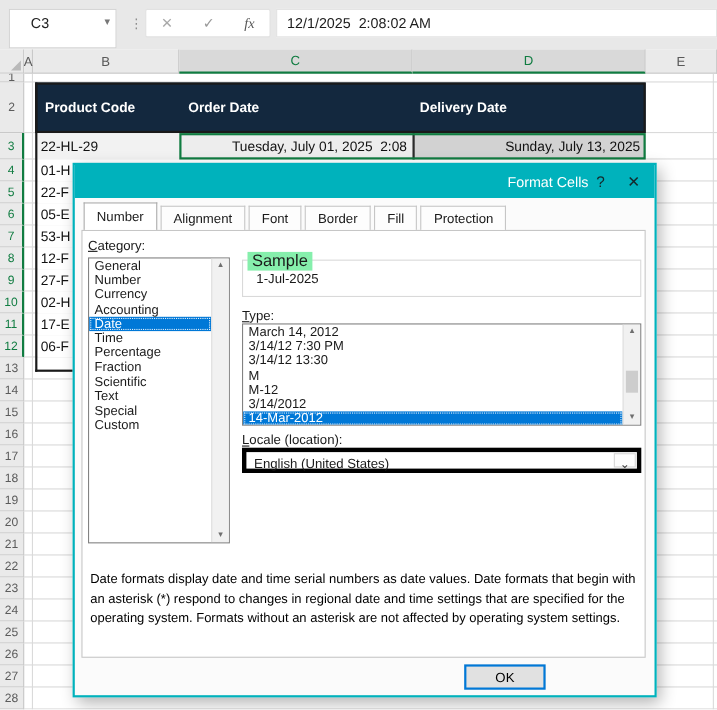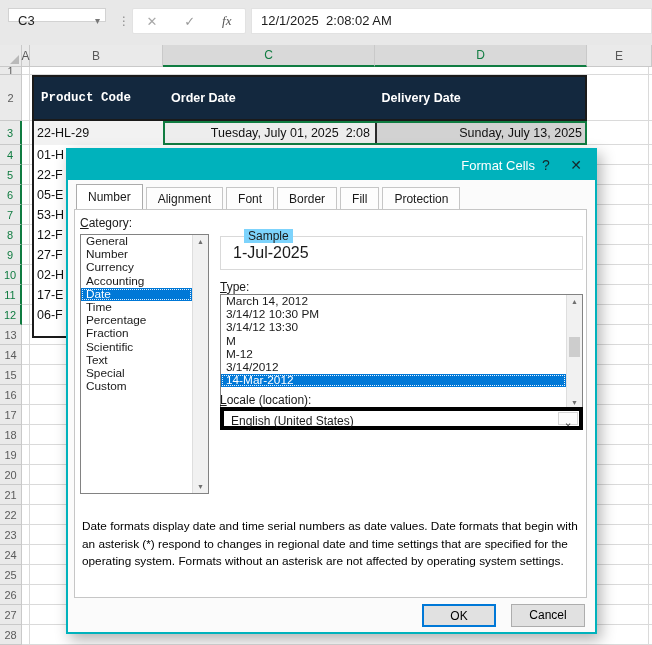--- a/index.html
+++ b/index.html
@@ -6,21 +6,21 @@
     --teal:#00B2BC; --navy:#13283E; --green:#107C41; --blue:#0078D7;
     --hdrbg:#EAEAEA; --hdrline:#C9C9C9; --gridline:#DADADA;
   }
   *{box-sizing:border-box; margin:0; padding:0;}
   html,body{width:652px;height:645px;overflow:hidden;}
   body{font-family:"Liberation Sans","DejaVu Sans",sans-serif; background:#fff; position:relative;}
   .app{position:absolute; inset:0; width:652px; height:645px;}
 
   
   .formula-bar{position:absolute; left:0; top:0; width:652px; height:45px; background:#E8E8E8;}
-  .name-box{position:absolute; left:8px; top:8px; width:98px; height:14px; background:#fff; border:1px solid #D2D2D2; font-size:13px; color:#222; line-height:24px; padding-left:9px;}
+  .name-box{position:absolute; left:8px; top:8px; width:98px; height:36px; background:#fff; border:1px solid #D2D2D2; font-size:13px; color:#222; line-height:24px; padding-left:19px;}
   .name-box .dd{position:absolute; right:5px; top:0; color:#777; font-size:10px; line-height:24px;}
   .fb-dots{position:absolute; left:118px; top:8px; height:26px; line-height:26px; color:#8d8d8d; font-size:12px;}
   .fn-group{position:absolute; left:132px; top:8px; width:114px; height:26px; background:#fff; border:1px solid #E2E2E2; border-radius:2px; display:flex; align-items:center; justify-content:space-around;}
   .fn-group .x{color:#A8A8A8; font-size:13px;}
   .fn-group .ck{color:#9A9A9A; font-size:13px;}
   .fn-group .fx{color:#555; font-size:13px; font-style:italic; font-family:"Liberation Serif",serif;}
   .formula-input{position:absolute; left:251px; top:8px; right:0; height:26px; background:#fff; border:1px solid #E2E2E2; font-size:13px; color:#1c1c1c; line-height:24px; padding-left:9px; white-space:pre;}
 
   
   .col-headers{position:absolute; left:0; top:45px; width:652px; height:22px;}
@@ -34,21 +34,21 @@
   .rh{position:absolute; left:0; top:0; width:22px; height:100%; background:var(--hdrbg); border-right:1px solid var(--hdrline); border-bottom:1px solid var(--hdrline); display:flex; align-items:center; justify-content:center; font-size:11px; color:#5B5B5B; overflow:hidden;}
   .rh.sel{color:var(--green); border-right:2px solid var(--green);}
   .cells{position:absolute; left:22px; right:0; top:0; height:100%; border-bottom:1px solid var(--gridline);}
   .vline{position:absolute; top:67px; width:1px; height:578px; background:var(--gridline);}
 
   
   .tbl-left{position:absolute; left:32px; top:75px; width:2px; height:263px; background:#1a1a1a; z-index:3;}
   .tbl-bottom{position:absolute; left:32px; top:336px; width:555px; height:2px; background:#1a1a1a; z-index:3;}
   .row2-block{position:absolute; left:32px; top:75px; width:555px; height:46px; background:var(--navy); border:2px solid #1a1a1a; display:flex; z-index:2;}
   .row2-block .hc{color:#fff; font-weight:bold; font-size:12.5px; line-height:42px; padding-left:7px;}
-  .hc.b{width:131px;font-family:Liberation Mono, monospace;} .hc.c{width:212px;} .hc.d{width:212px;}
+  .hc.b{width:131px;} .hc.c{width:212px;} .hc.d{width:212px;}
   .row3-block{position:absolute; left:32px; top:121px; width:555px; height:24px; display:flex; z-index:2; font-size:12.5px; color:#111;}
   .r3{height:24px; line-height:24px; white-space:pre; overflow:hidden;}
   .r3.b{width:131px; background:#F2F2F2; padding-left:5px;}
   .r3.c{width:212px; background:#EDEDED; text-align:right; padding-right:5px;}
   .r3.d{width:212px; background:#D2D2D2; text-align:right; padding-right:5px; border-left:2px solid #2b2b2b;}
   .sel-outline{position:absolute; left:163px; top:121px; width:424px; height:24px; border:2px solid var(--green); z-index:4; pointer-events:none;}
   .bcell{position:absolute; left:34px; width:129px; height:20px; background:#fff; font-size:12.5px; color:#111; line-height:20px; padding-left:3px; z-index:2; overflow:hidden; white-space:nowrap;}
 
   
   .dialog{position:absolute; left:66px; top:148px; width:531px; height:486px; background:#FBFBFB; border:2px solid var(--teal); box-shadow:4px 6px 14px rgba(0,0,0,.30); z-index:50;}
@@ -56,30 +56,30 @@
   .titlebar .t{color:#fff; font-size:13px; padding-left:10px; flex:1;text-align:right;}
   .titlebar .ic{width:22px; text-align:center; color:#14292b; font-size:14px; margin-right:8px; cursor:default;}
   .pane{position:absolute; left:6px; top:59px; width:513px; height:389px; background:#fff; border:1px solid #C6C6C6; z-index:1;}
   .tabs{position:absolute; left:8px; top:37px; display:flex; z-index:2;}
   .tab{height:22px; line-height:22px; padding:0 11px; font-size:12px; color:#1a1a1a; background:#FDFDFD; border:1px solid #C6C6C6; border-bottom:none; margin-right:3px;}
   .tab.active{height:25px; line-height:25px; margin-top:-3px; background:#fff; border-color:#ABABAB; position:relative; z-index:3;}
   .dlbl{position:absolute; font-size:12px; color:#1a1a1a; z-index:2;}
   .dlbl u{text-decoration:underline;}
   .listbox{position:absolute; background:#fff; border:1px solid #828282; z-index:2; overflow:hidden;}
   .cat-list{left:12px; top:84px; width:129px; height:260px;}
-  .type-list{left:152px; top:144px; width:363px; height:116px;}
+  .type-list{left:152px; top:144px; width:363px; height:93px;}
   .li{font-size:11.8px; line-height:13.2px; padding-left:5px; color:#1a1a1a; white-space:nowrap;}
   .li.sel{background:var(--blue); color:#fff; outline:1px dotted rgba(255,255,255,.9); outline-offset:-2px;}
   .sbar{position:absolute; right:0; top:0; bottom:0; width:16px; background:#F1F1F1; border-left:1px solid #DEDEDE;}
   .sbar .up,.sbar .dn{position:absolute; left:0; width:100%; text-align:center; font-size:7px; color:#6f6f6f;}
   .sbar .up{top:3px;} .sbar .dn{bottom:3px;}
   .sbar .thumb{position:absolute; left:2px; width:11px; background:#CDCDCD;}
   .group{position:absolute; left:152px; top:86px; width:363px; height:34px; border:1px solid #D9D9D9; z-index:2;}
-  .group .cap{position:absolute; top:-8px; left:23px; background:#7dd3fc; padding:0 4px; font-size:12px; color:#1a1a1a;}
-  .group .val{position:absolute; left:12px; top:0; line-height:32px; font-size:16px; color:#1a1a1a;}
+  .group .cap{position:absolute; top:-8px; left:4px; background:#86efac; padding:0 4px; font-size:15px; color:#1a1a1a;}
+  .group .val{position:absolute; left:12px; top:0; line-height:32px; font-size:12px; color:#1a1a1a;}
   .combo{position:absolute; left:152px; top:257px; width:363px; height:23px; background:#fff; border:4px solid #000000; z-index:2;}
   .combo .cv{position:absolute; left:7px; top:0; line-height:21px; font-size:12px; color:#1a1a1a;}
   .combo .cbtn{position:absolute; right:1px; top:1px; bottom:1px; width:20px; background:#FCFCFC; border:1px solid #D5D5D5; text-align:center; color:#444; font-size:11px; line-height:18px;}
   .desc{position:absolute; left:14px; top:368px; width:506px; font-size:11.8px; line-height:17.6px; color:#000; z-index:2;}
   .btn{position:absolute; top:454px; width:74px; height:23px; background:#E1E1E1; font-size:12px; color:#000; text-align:center; line-height:20px; z-index:2; cursor:default;}
   .btn.ok{left:354px; border:2px solid var(--blue);}
   .btn.cancel{left:443px; border:1px solid #ADADAD; line-height:21px;}
 </style>
 </head>
 <body>
@@ -301,21 +301,21 @@
       <span class="cap">Sample</span>
       <span class="val">1-Jul-2025</span>
     </div>
 
     <div class="dlbl" style="left:152px;top:130px">
       <u>T</u><span>ype:</span>
     </div>
     <div class="listbox type-list">
       <div id="typeItems" style="margin-right:16px">
           <div class="li">March 14, 2012</div>
-          <div class="li">3/14/12 10:30 PM</div>
+          <div class="li">3/14/12 7:30 PM</div>
           <div class="li">3/14/12 13:30</div>
           <div class="li">M</div>
           <div class="li">M-12</div>
           <div class="li">3/14/2012</div>
           <div class="li sel">14-Mar-2012</div>
         </div>
       <div class="sbar">
         <div class="up">▲</div>
         <div class="thumb" style="top:42px;height:20px"></div>
         <div class="dn">▼</div>
@@ -326,15 +326,14 @@
       <u>L</u><span>ocale (location):</span>
     </div>
     <div class="combo">
       <span class="cv">English (United States)</span>
       <span class="cbtn">⌄</span>
     </div>
 
     <div class="desc">Date formats display date and time serial numbers as date values.  Date formats that begin with an asterisk (*) respond to changes in regional date and time settings that are specified for the operating system. Formats without an asterisk are not affected by operating system settings.</div>
 
     <div class="btn ok">OK</div>
-    <div class="btn cancel">Cancel</div>
   </div>
 </div>
 
 </body></html>

